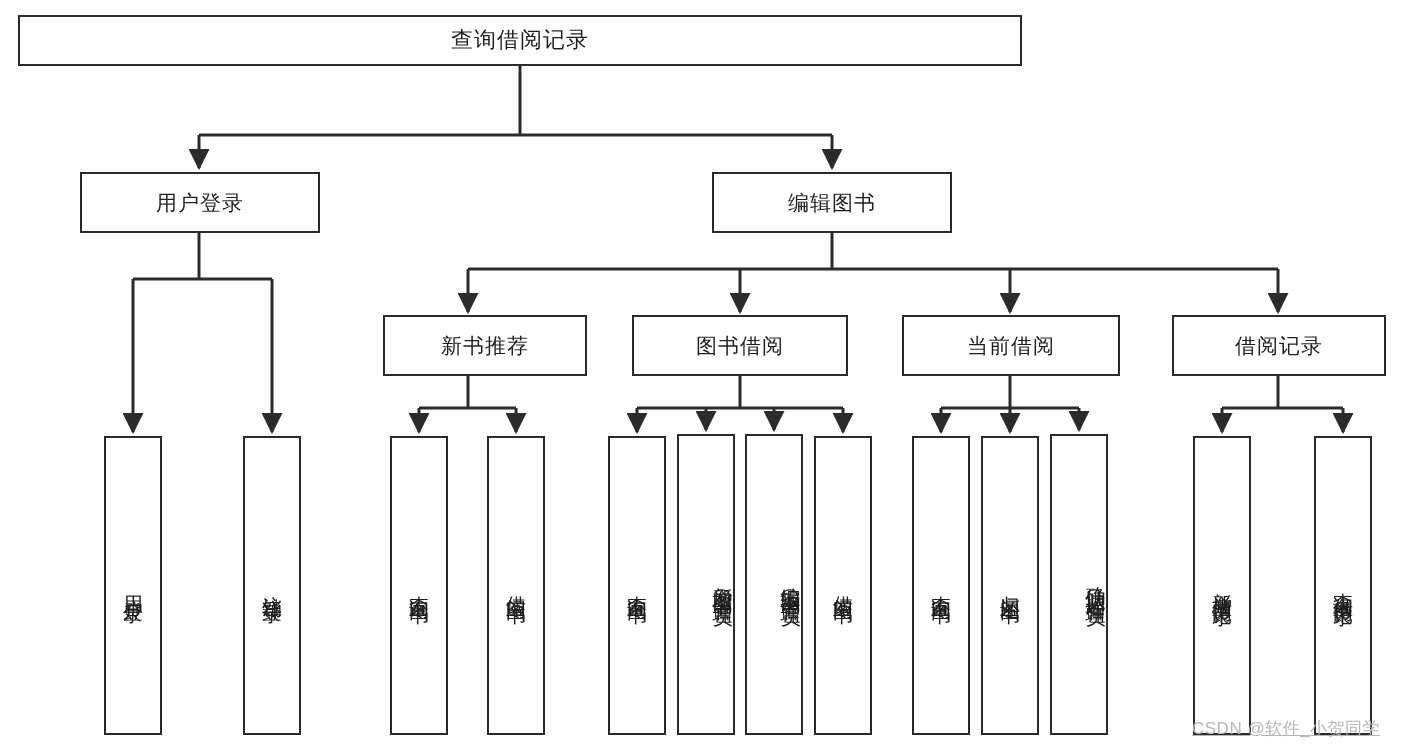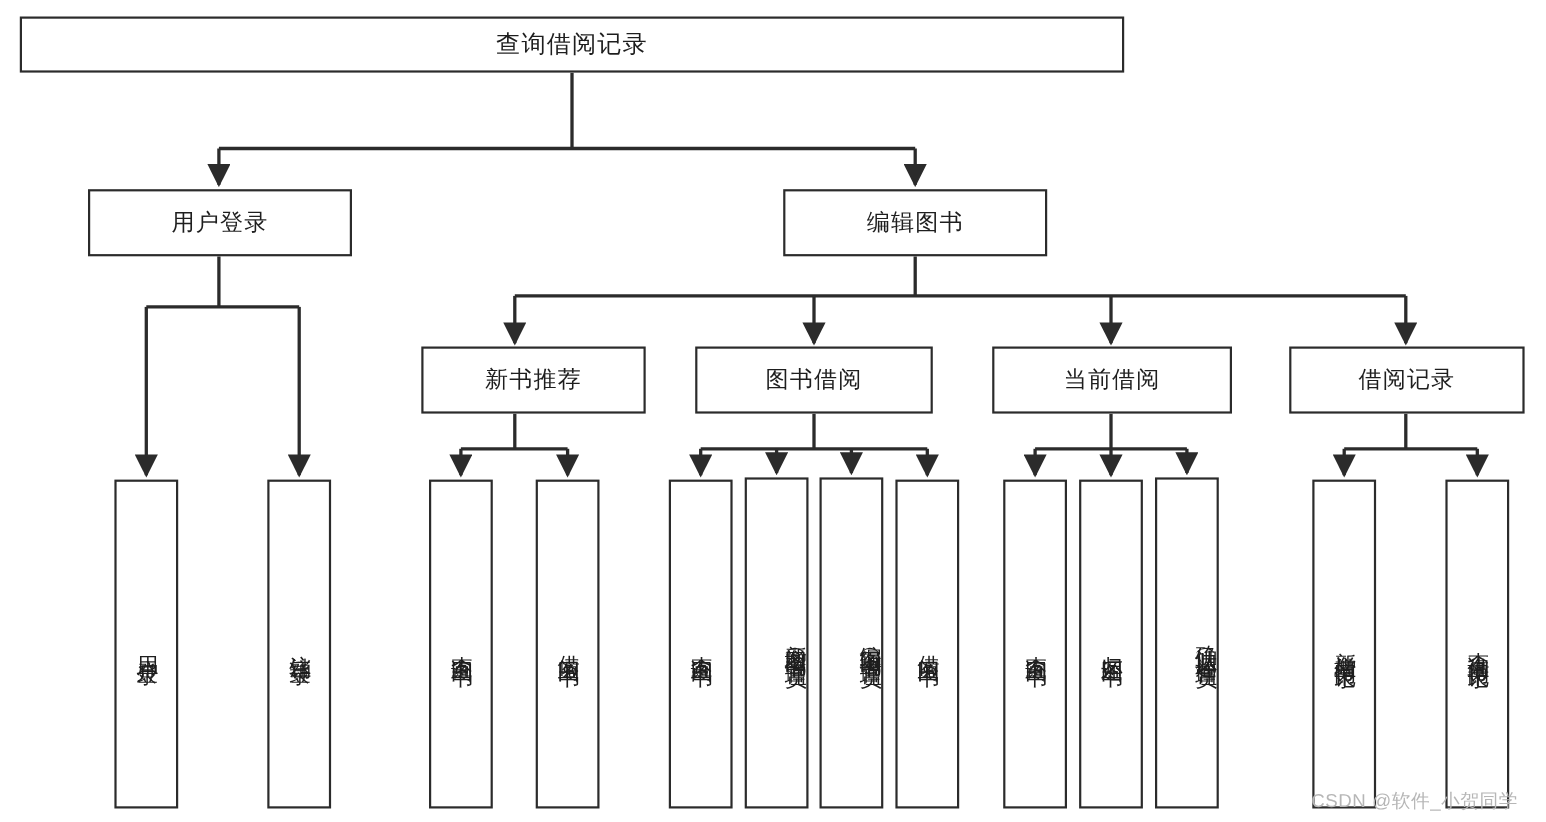--- a/index.html
+++ b/index.html
@@ -183,15 +183,15 @@
     <span class="lbl">确认归还（管理员）</span>
   </div>
 
   <div class="node v center" style="left:1193px; top:436px; width:58px; height:299px;">
     <span class="lbl">新增借阅记录</span>
   </div>
   <div class="node v center" style="left:1314px; top:436px; width:58px; height:299px;">
     <span class="lbl">查询借阅记录</span>
   </div>
 
-  <div class="watermark" style="left:1192px; top:717px;">CSDN @软件_小贺同学</div>
+  <div class="watermark" style="left:1192px; top:717px;text-decoration:underline;">CSDN @软件_小贺同学</div>
 
 </div>
 
 </body></html>

